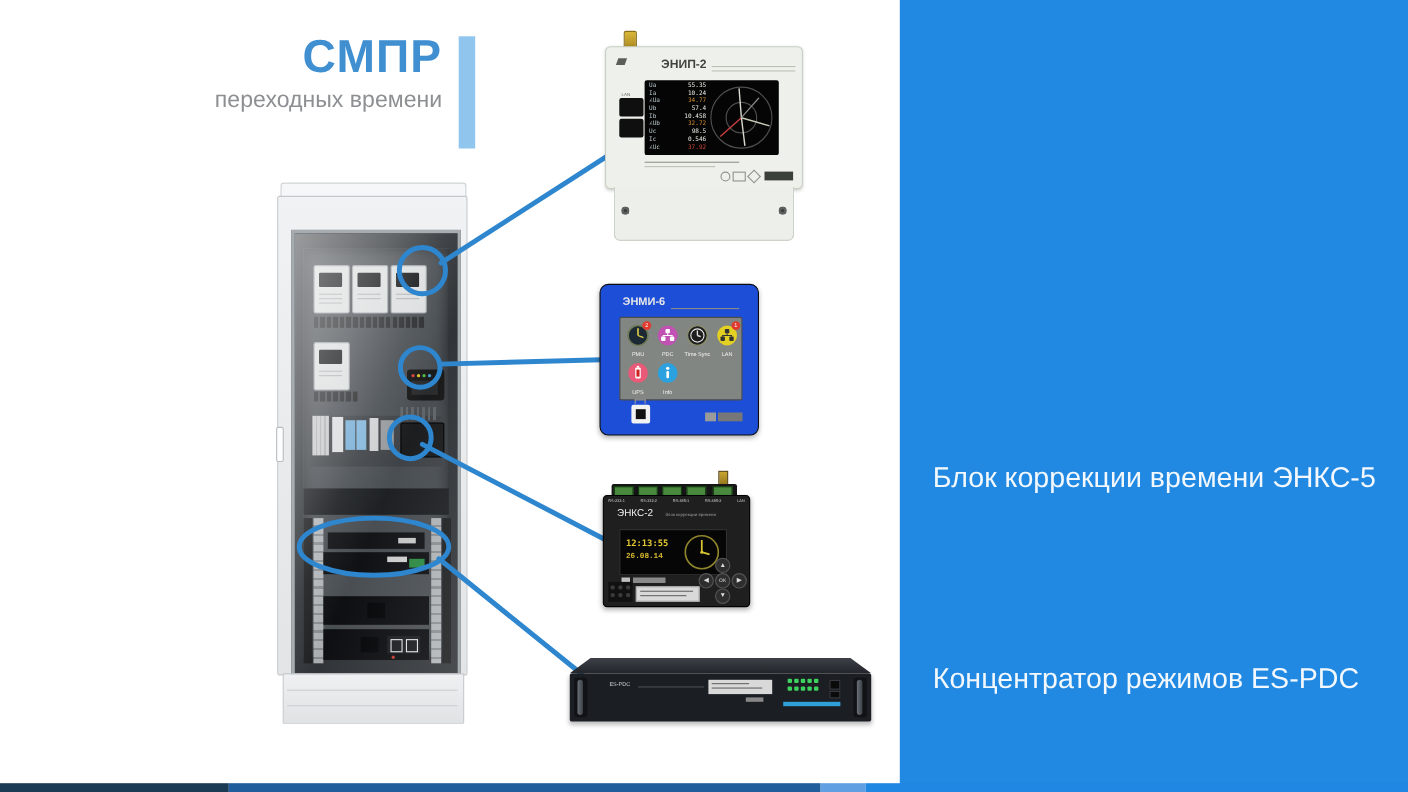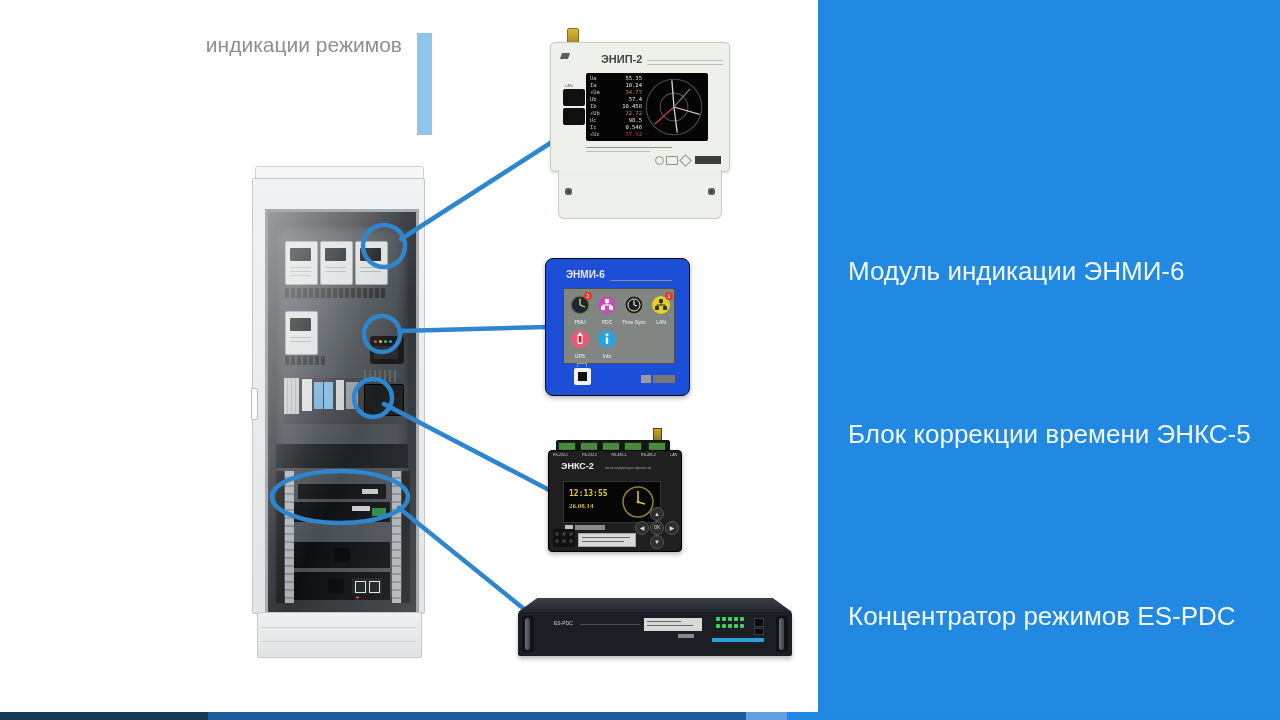--- a/index.html
+++ b/index.html
@@ -78,21 +78,22 @@
   .handle i{position:absolute;left:3px;top:2px;width:5px;height:32px;background:linear-gradient(90deg,#6a6f78,#3c4046);border-radius:3px;}
   .ledgrid{position:absolute;display:grid;grid-template-columns:repeat(5,5px);grid-auto-rows:6px;gap:1px;}
   .led{width:4px;height:4px;border-radius:1px;background:#3ed25e;}
 </style>
 </head>
 <body>
 
 <div id="slide">
 
   <div class="abs title-wrap">
-    <div class="title-sub">индикации режимов</div>
+    <div class="title-main">СМПР</div>
+    <div class="title-sub">переходных времени</div>
   </div>
   <div class="abs accent-bar"></div>
 
   <div class="abs rack">
     <div class="abs rk-cap"></div>
     <div class="abs rk-body">
       <div class="abs rk-win">
         <div class="abs rk-int"></div>
 
         <div class="abs meter" style="left:17px;top:29px;width:31px;height:42px;">
@@ -345,25 +346,25 @@
       <span class="gport" style="left:92px;"></span>
     </div>
     <div class="abs enks-body">
       <div class="abs plabels">
         <span>RS-232-1</span>
         <span>RS-232-2</span>
         <span>RS-485-1</span>
         <span>RS-485-2</span>
         <span>LAN</span>
       </div>
-      <div class="abs" style="left:12px;top:10px;font-size:9px;font-weight:bold;color:#eee;">ЭНКС-2</div>
+      <div class="abs" style="left:12px;top:10px;font-size:9px;font-weight:normal;color:#eee;">ЭНКС-2</div>
       <div class="abs" style="left:56px;top:14px;font-size:4px;color:#9a9a9a;">блок коррекции времени</div>
       <div class="abs enks-screen">
         <div class="abs" style="left:5px;top:7px;font-size:8px;font-weight:bold;color:#e6c832;font-family:'DejaVu Sans Mono',monospace;">12:13:55</div>
-        <div class="abs" style="left:5px;top:20px;font-size:7px;font-weight:bold;color:#d8b92e;font-family:Liberation Serif, serif;">26.08.14</div>
+        <div class="abs" style="left:5px;top:20px;font-size:7px;font-weight:bold;color:#d8b92e;font-family:Liberation Mono, monospace;">26.08.14</div>
         <svg class="abs" style="right:4px;top:2px;" width="36" height="36" viewBox="0 0 36 36">
           <circle cx="18" cy="18" r="15" fill="none" stroke="#8f852c" stroke-width="1.5"></circle>
           <path d="M18 18 V7 M18 18 L25 20" stroke="#d8c530" stroke-width="1.6" fill="none"></path>
           <circle cx="18" cy="18" r="1.4" fill="#d8c530"></circle>
         </svg>
       </div>
       <div class="abs" style="left:16px;top:74px;width:40px;height:5px;background:linear-gradient(90deg,#bfbfbf 0 8px,transparent 8px 10px,#8a8a8a 10px);"></div>
       <div class="abs sticker" style="left:29px;top:82px;width:56px;height:12px;">
         <span class="stkline" style="top:3px;width:48px;"></span>
         <span class="stkline" style="top:7px;width:42px;"></span>
@@ -415,21 +416,20 @@
           <span class="led"></span>
           <span class="led"></span>
       </span>
       <span class="abs" style="left:194px;top:26px;width:52px;height:4px;background:#2f9fd8;"></span>
       <span class="abs" style="left:236px;top:6px;width:8px;height:7px;background:#0a0a0a;border:1px solid #3a3e44;"></span>
       <span class="abs" style="left:236px;top:16px;width:8px;height:5px;background:#0a0a0a;border:1px solid #3a3e44;"></span>
     </div>
   </div>
 
   <div class="abs panel">
-    <div class="panel-label" style="top:256px;">Модуль индикации ЭНМИ-6</div>
     <div class="panel-label" style="top:419px;">Блок коррекции времени ЭНКС-5</div>
     <div class="panel-label" style="top:601px;">Концентратор режимов ES-PDC</div>
   </div>
 
   <div class="abs strip" style="left:0;width:208px;background:#1b3a53;"></div>
   <div class="abs strip" style="left:208px;width:538px;background:#1f5d9d;"></div>
   <div class="abs strip" style="left:746px;width:41px;background:#5f9fe2;"></div>
   <div class="abs strip" style="left:787px;width:493px;background:#2087e2;"></div>
 
 </div>

